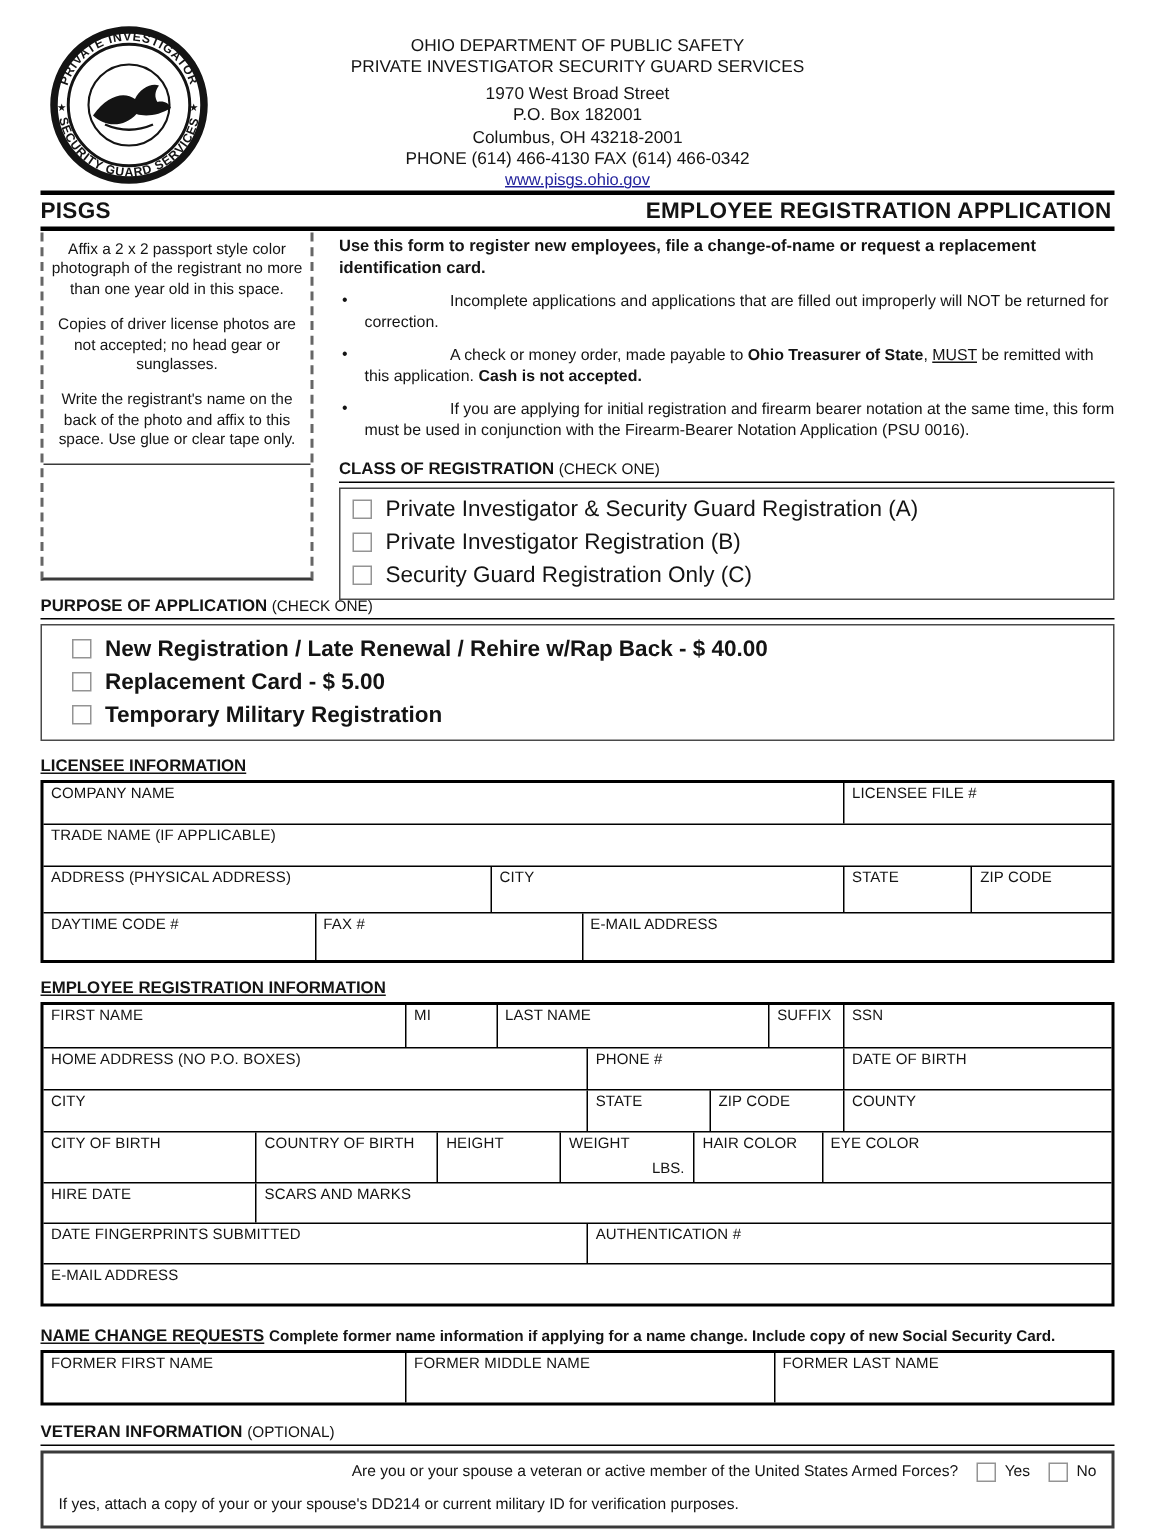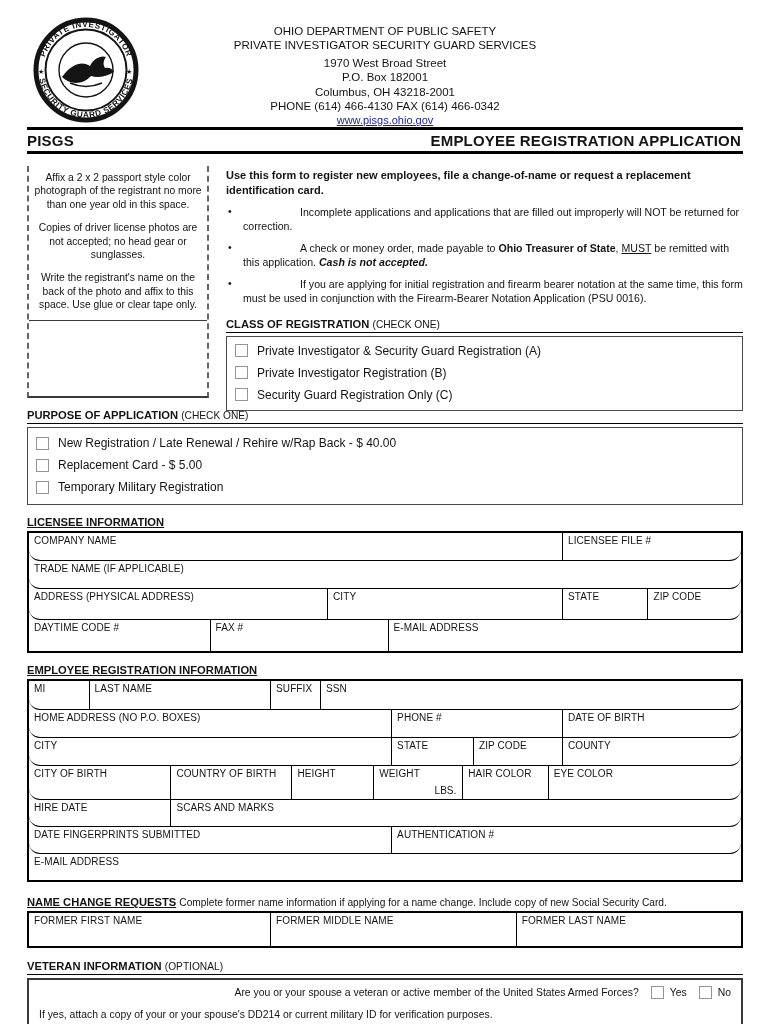--- a/index.html
+++ b/index.html
@@ -12,56 +12,56 @@
   
   .header { position:relative; height:111px; }
   .seal { position:absolute; left:6px; top:1px; }
   .hdr-text { text-align:center; padding-top:8px; font-size:11.5px; line-height:1.25; }
   .hdr-text .gap { height:3px; }
   .website a { color:#22229c; text-decoration:underline; font-size:11px; cursor:pointer; }
   .rule { height:3px; background:#000; }
   .title-bar { display:flex; justify-content:space-between; align-items:center;
                padding:2px 2px 2px 0; font-weight:bold; font-size:15px; letter-spacing:0.2px; }
   
-  .main-cols { display:flex; margin-top:12px; height:232px; }
+  .main-cols { display:flex; margin-top:1px; height:232px; }
   .photo-box { width:182px; border-left:2px dashed #666; border-right:2px dashed #666;
                border-bottom:2px solid #3a3a3a; display:flex; flex-direction:column; }
   .photo-instructions { border-bottom:1.5px solid #3a3a3a; padding:5px 5px 9px;
                         text-align:center; font-size:10.3px; line-height:1.3; }
   .photo-instructions p + p { margin-top:10px; }
   .photo-area { flex:1; }
   .right-col { flex:1; padding-left:17px; display:flex; flex-direction:column; }
   .intro-lead { font-weight:bold; font-size:11px; line-height:1.32; margin-top:2px; }
   .bullets { margin-top:8px; }
   .bullet { position:relative; padding-left:17px; text-indent:57px;
             font-size:10.6px; line-height:1.33; margin-bottom:8px; }
   .bullet .dot { position:absolute; left:2px; top:-1px; text-indent:0; }
   .b { font-weight:bold; } .u { text-decoration:underline; }
-  .bi { font-weight:bold; font-style:italic; }
+  .bi { font-weight:bold; }
   
   .sec-head { font-size:11.2px; font-weight:bold; }
   .sec-head .sub { font-weight:normal; font-size:10.2px; }
   .head-underline { border-bottom:1.5px solid #000; padding-bottom:2px; margin-bottom:3px; }
   .u-title { text-decoration:underline; }
   .tbl-head { font-size:11.2px; font-weight:bold; margin-bottom:3px; }
-  .tbl-head .desc { font-weight:normal; font-size:10.2px; }
+  .tbl-head .desc { font-weight:bold; font-size:10.2px; }
   
   .opts-box { border:1.5px solid #4a4a4a; padding:3px 8px 4px; }
   .opt { display:flex; align-items:center; height:22px; }
   .cb { width:13px; height:13px; border:1px solid #949494; background:#fff;
         flex:0 0 13px; margin-right:9px; cursor:pointer; }
-  .opt-label { font-size:12px; white-space:nowrap; }
+  .opt-label { font-size:15px; white-space:nowrap; }
   .class-section { margin-top:4px; }
   .purpose-section { margin-top:11px; }
-  .purpose-box { border:1.5px solid #4a4a4a; padding:4px 8px 6px; display:flex; }
+  .purpose-box { border:1.5px solid #4a4a4a; padding:4px 20px 6px; display:flex;font-weight:bold; }
   .purpose-left { flex:0 0 66%; } .purpose-right { flex:1; }
   
   .tbl-section { margin-top:11px; }
   .tbl { border:2px solid #000; }
-  .trow { display:flex; border-bottom:1px solid #000;border-radius:11px; }
+  .trow { display:flex; border-bottom:1px solid #000; }
   .trow:last-child { border-bottom:none; }
   .cell { border-right:1px solid #000; padding:2px 5px; font-size:10px;
           position:relative; cursor:text; }
   .cell:last-child { border-right:none; }
   .flabel { font-size:10px; letter-spacing:0.1px; }
   .h26{min-height:26px}.h27{min-height:27px}.h28{min-height:28px}.h29{min-height:29px}
   .h31{min-height:31px}.h33{min-height:33px}.h34{min-height:34px}
   .unit { position:absolute; right:6px; bottom:3px; font-size:10px; }
   
   .veteran-section { margin-top:12px; }
@@ -209,20 +209,21 @@
         <div class="cell" style="flex:0 0 25%"><span class="flabel">FAX #</span></div>
         <div class="cell" style="flex:1"><span class="flabel">E-MAIL ADDRESS</span></div>
       </div>
     </div>
   </div>
 
   <div class="tbl-section">
     <div class="tbl-head u-title">EMPLOYEE REGISTRATION INFORMATION</div>
     <div class="tbl">
       <div class="trow h29">
+        <div class="cell" style="flex:0 0 34%"><span class="flabel">FIRST NAME</span></div>
         <div class="cell" style="flex:0 0 8.5%"><span class="flabel">MI</span></div>
         <div class="cell" style="flex:0 0 25.5%"><span class="flabel">LAST NAME</span></div>
         <div class="cell" style="flex:0 0 7%"><span class="flabel">SUFFIX</span></div>
         <div class="cell" style="flex:1"><span class="flabel">SSN</span></div>
       </div>
       <div class="trow h28">
         <div class="cell" style="flex:0 0 51%"><span class="flabel">HOME ADDRESS (NO P.O. BOXES)</span></div>
         <div class="cell" style="flex:0 0 24%"><span class="flabel">PHONE #</span></div>
         <div class="cell" style="flex:1"><span class="flabel">DATE OF BIRTH</span></div>
       </div>

